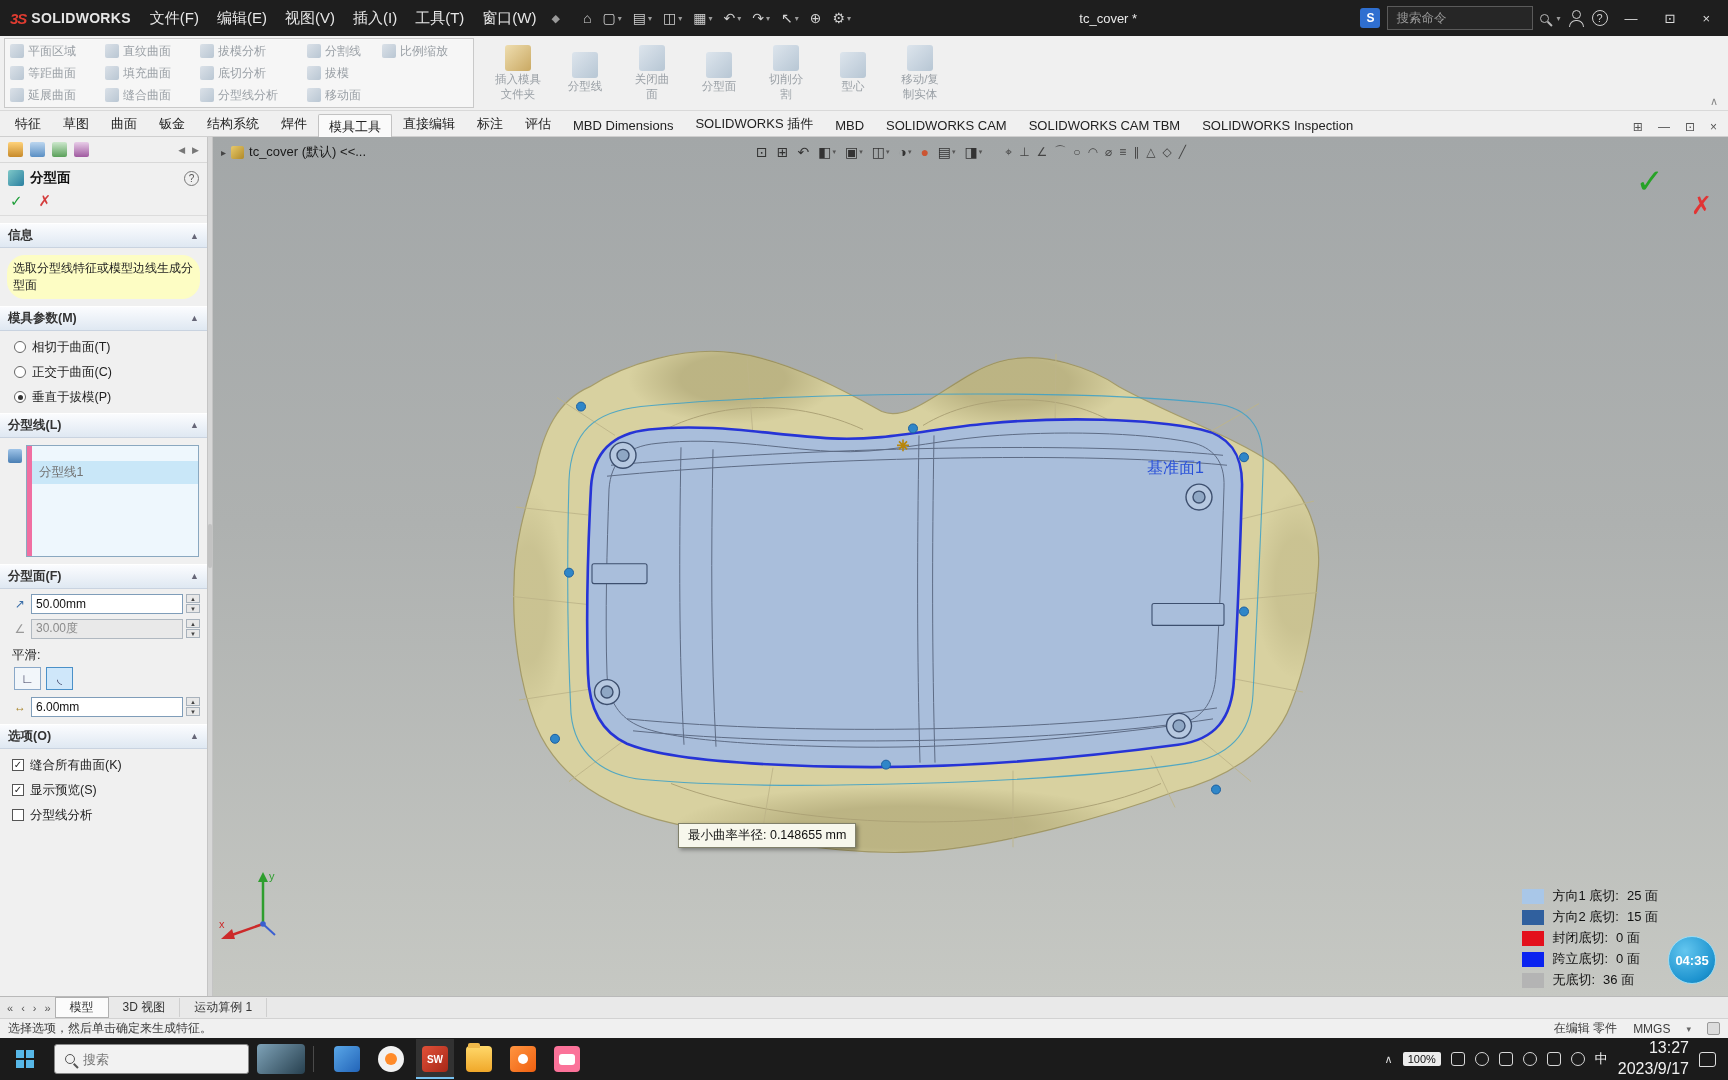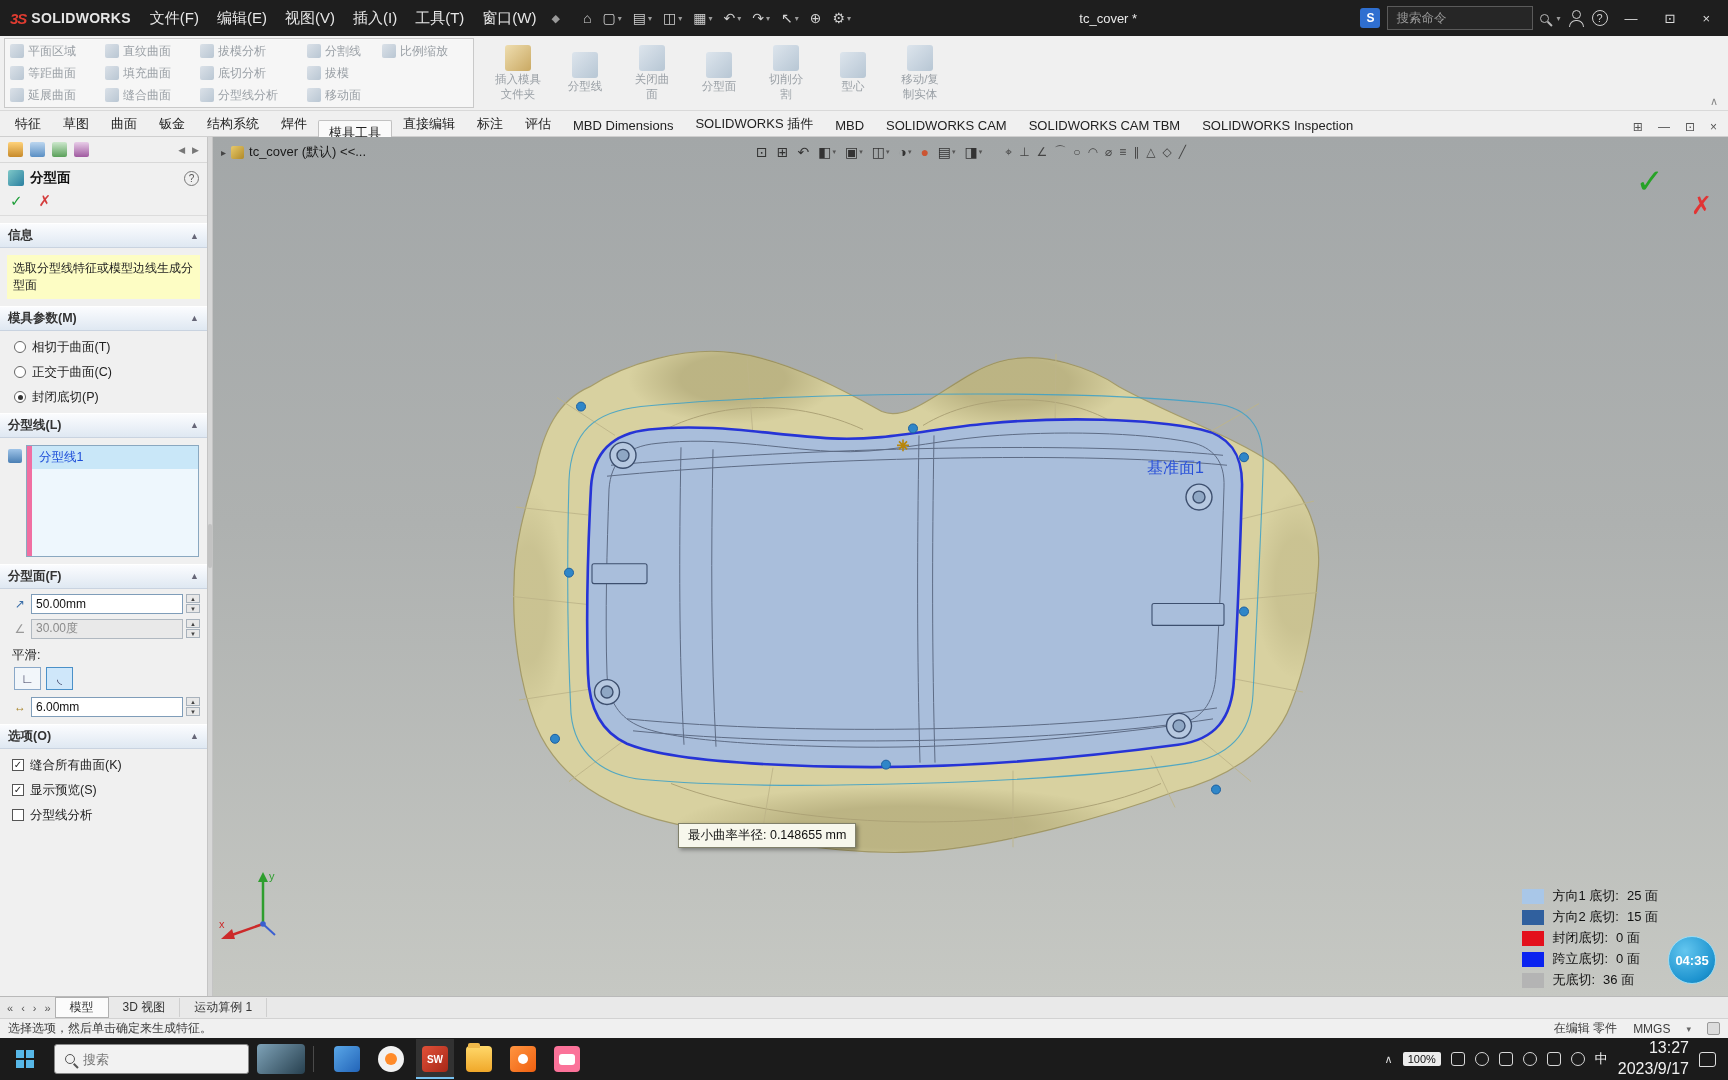--- a/index.html
+++ b/index.html
@@ -38,21 +38,21 @@
   .biggroup { display:flex; align-items:center; gap:3px; padding:2px 8px; }
   .bigbtn { width:64px; display:flex; flex-direction:column; align-items:center; justify-content:center; gap:2px; padding:3px 1px; color:#9aa0a6; font-size:11.5px; line-height:1.15; text-align:center; }
   .bl:empty { display:none; }
   .ico26 { width:26px; height:26px; border-radius:3px; background:linear-gradient(135deg,#d8e2ec,#a9bccd); opacity:.8; }
   .ico26.gold { background:linear-gradient(135deg,#eed9a0,#c0973f); }
   .ribbon-collapse { position:absolute; right:10px; bottom:2px; color:#888; font-size:11px; }
 
   
   .tabrow { flex:0 0 26px; background:#f0f0f0; display:flex; align-items:flex-end; padding:0 4px; border-bottom:1px solid #cfcfcf; }
   .tab { padding:3px 10px; font-size:13px; color:#222; border:1px solid transparent; border-bottom:none; white-space:nowrap; }
-  .tab.active { background:#fafafa; border-color:#c2c2c2; border-radius:2px 2px 0 0; position:relative; top:9px; }
+  .tab.active { background:#fafafa; border-color:#c2c2c2; border-radius:2px 2px 0 0; position:relative; top:3px; }
   .winctl { margin-left:auto; display:flex; gap:1px; align-items:center; color:#555; }
   .winctl span { padding:2px 7px; font-size:12px; }
 
   
   .main { flex:1 1 auto; display:flex; min-height:0; }
   .leftcol { flex:0 0 207px; width:207px; background:#f0f0f0; display:flex; flex-direction:column; }
   .fm-tabs { height:26px; display:flex; align-items:center; gap:7px; padding:0 8px; border-bottom:1px solid #d8d8d8; }
   .fmico { width:15px; height:15px; border-radius:2px; }
   .f1 { background:linear-gradient(#ffd27a,#c78a2a); } .f2 { background:linear-gradient(#bcd6ef,#5a8fc4); }
   .f3 { background:linear-gradient(#cde8cd,#5aa05a); } .f4 { background:linear-gradient(#e8cde8,#a05aa0); }
@@ -60,30 +60,30 @@
   .pm { flex:1; display:flex; flex-direction:column; overflow:hidden; }
   .pm-head { display:flex; align-items:center; gap:6px; padding:6px 8px 4px; }
   .pm-ico { width:16px; height:16px; background:linear-gradient(135deg,#7ec8c8,#2a7fa0); border-radius:2px; }
   .pm-title { font-weight:bold; font-size:13.5px; color:#111; }
   .pm-help { margin-left:auto; width:15px; height:15px; border:1.5px solid #777; border-radius:50%; color:#555; font-size:10px; display:grid; place-items:center; }
   .pm-okrow { display:flex; gap:16px; padding:1px 10px 5px; border-bottom:1px solid #dcdcdc; }
   .ok { color:#1d9e38; font-weight:bold; font-size:15px; }
   .cancel { color:#d43c3c; font-weight:bold; font-size:15px; }
   .sec-h { display:flex; align-items:center; background:linear-gradient(#fbfcfe,#dfe8f2); border-top:1px solid #fff; border-bottom:1px solid #c9d3e0; padding:3px 8px; font-weight:bold; font-size:12.5px; color:#333; margin-top:7px; }
   .sec-h .chev { margin-left:auto; color:#667; font-size:9px; }
-  .infobox { margin:7px 7px 0; background:#fdfdc4; padding:5px 6px; font-size:12px; color:#222; line-height:1.4; }
+  .infobox { margin:7px 7px 0; background:#fdfdc4; padding:5px 6px; font-size:12px; color:#222; line-height:1.4;border-radius:18px; }
   .radio { display:flex; align-items:center; gap:6px; margin:8px 0 0 14px; font-size:12.5px; color:#222; }
   .rb { width:12px; height:12px; border:1px solid #666; border-radius:50%; background:#fff; position:relative; flex:0 0 12px; }
   .rb.sel::after { content:""; position:absolute; inset:2.5px; background:#333; border-radius:50%; }
   .plinewrap { display:flex; margin:7px 8px 0 8px; gap:4px; }
   .edge-ico { width:14px; height:14px; margin-top:4px; background:linear-gradient(#9fc4e8,#4a7fb4); border-radius:2px; flex:0 0 14px; }
   .listbox { flex:1; height:112px; background:#eef7fd; border:1px solid #8aa8c0; display:flex; overflow:hidden; }
   .pinkstrip { width:5px; background:#f06fa2; }
   .lcontent { flex:1; }
-  .litem { background:#c9e7f8; padding:3px 7px; font-size:12.5px; color:#1d4ed8; }
+  .litem { background:#c9e7f8; padding:3px 7px; font-size:12.5px; color:#737373;margin-top:15px; }
   .inprow { display:flex; align-items:center; gap:3px; margin:5px 7px 0 12px; }
   .inpico { width:16px; text-align:center; font-size:12px; color:#3a6ea8; flex:0 0 16px; }
   .inprow input { flex:1; height:20px; border:1px solid #7f9db9; background:#fff; font-size:12px; padding:0 4px; font-family:inherit; color:#111; min-width:0; }
   .spin { display:flex; flex-direction:column; line-height:1; gap:1px; }
   .spin span { font-size:6px; color:#444; border:1px solid #a8b2bc; background:#e8e8e8; width:14px; height:9px; display:grid; place-items:center; }
   .inprow.dis input { background:#e9e9e9; color:#8a8a8a; border-color:#b0b8c0; }
   .inprow.dis .inpico { color:#999; }
   .smoothlabel { margin:8px 0 2px 12px; font-size:12.5px; color:#222; }
   .smoothbtns { display:flex; gap:5px; margin:1px 0 2px 14px; }
   .sbtn { width:27px; height:23px; border:1px solid #8aa8c8; background:#f2f6fa; display:grid; place-items:center; font-size:13px; color:#335; }
@@ -354,21 +354,21 @@
         <label class="radio">
             <span class="rb"></span>
             <span>相切于曲面(T)</span>
           </label>
         <label class="radio">
             <span class="rb"></span>
             <span>正交于曲面(C)</span>
           </label>
         <label class="radio">
             <span class="rb sel"></span>
-            <span>封闭底切(P)</span>
+            <span>垂直于拔模(P)</span>
           </label>
 
         <div class="sec-h">
           <span>分型线(L)</span>
           <span class="chev">▲</span>
         </div>
         <div class="plinewrap">
           <span class="edge-ico"></span>
           <div class="listbox">
             <div class="pinkstrip"></div>

